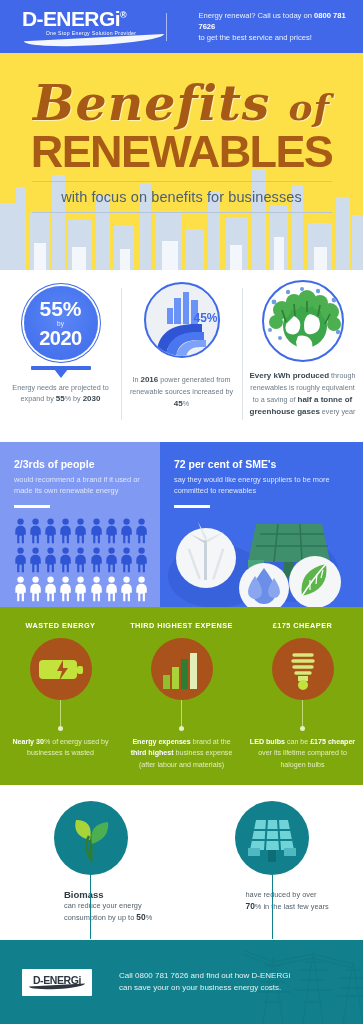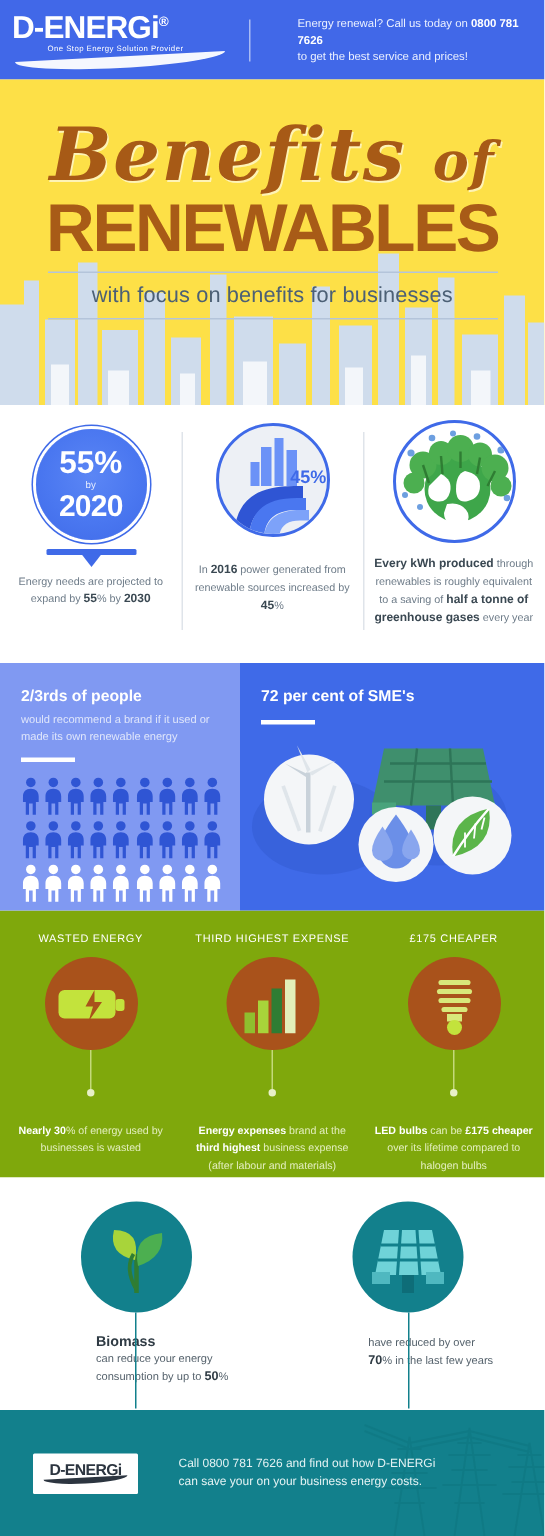--- a/index.html
+++ b/index.html
@@ -8,21 +8,21 @@
     width:363px; height:1024px; overflow:hidden;
     font-family:"Liberation Sans", sans-serif;
     position:relative;
   }
 
   
   .topbar {
     height:53px; background:#4168e8; width:100%;
     display:flex; align-items:center; position:relative;
   }
-  .logo-wrap { width:168px; padding-left:8px; color:#fff; }
+  .logo-wrap { width:168px; padding-left:22px; color:#fff; }
   .logo-word {
     font-size:21px; font-weight:bold; letter-spacing:-0.6px; line-height:1;
     font-family:"Liberation Sans", sans-serif;
   }
   .logo-word sup { font-size:9px; vertical-align:super; }
   .logo-sub {
     font-size:5.2px; letter-spacing:0.3px; text-align:center;
     margin-top:1px; width:126px; margin-left:6px;
   }
   .logo-swoosh {
@@ -113,29 +113,29 @@
   .band-r { flex:1; background:#3f6ae8; padding:16px 12px 0 14px; position:relative; overflow:hidden; }
   .band-h { font-size:10.5px; font-weight:bold; color:#fff; line-height:1.25; }
   .band-p { font-size:7.4px; color:#dfe6fb; line-height:1.5; margin-top:3px; }
   .band-rule { width:36px; height:2.5px; background:#fff; margin-top:9px; }
   .people-grid { margin-top:9px; display:flex; flex-direction:column; gap:2px; }
   .people-row { display:flex; gap:2px; }
 
   
   .green { background:#7fa80c; height:178px; display:flex; padding-top:14px; }
   .gcol { flex:1; text-align:center; position:relative; padding:0 5px; }
-  .gtitle { font-size:7.3px; font-weight:normal; color:#fff; letter-spacing:.45px; }
+  .gtitle { font-size:7.3px; font-weight:bold; color:#fff; letter-spacing:.45px; }
   .gcircle {
     width:62px; height:62px; border-radius:50%; background:#a9521b;
     margin:8px auto 0; position:relative; display:flex;
     align-items:center; justify-content:center;
   }
   .gline { width:1px; height:26px; background:#c4d97a; margin:0 auto; position:relative; }
   .gdot { width:5px; height:5px; border-radius:50%; background:#e8f0c8; margin:0 auto; }
-  .gcap { font-size:7.1px; color:#e3eebe; line-height:1.6; margin-top:18px; }
+  .gcap { font-size:7.1px; color:#e3eebe; line-height:1.6; margin-top:6px; }
   .gcap b { color:#fff; }
 
   
   .bottom { background:#fff; height:155px; display:flex; padding-top:16px; position:relative; }
   .bcol { flex:1; position:relative; display:flex; flex-direction:column; align-items:center; }
   .bcircle {
     width:74px; height:74px; border-radius:50%; background:#12808c;
     display:flex; align-items:center; justify-content:center; position:relative; overflow:hidden;
   }
   .bstem { width:1px; background:#12808c; height:64px; position:absolute; top:74px; }
@@ -414,20 +414,21 @@
           </svg>
           <svg width="14" height="27" viewBox="0 0 14 27">
             <circle cx="7" cy="4" r="3.4" fill="#ffffff"></circle>
             <path d="M7 8.5 C3.4 8.5 1.4 10.6 1.4 14 L1.4 18 L3.4 18 L3.4 27 L5.7 27 L5.7 19 L8.3 19 L8.3 27 L10.6 27 L10.6 18 L12.6 18 L12.6 14 C12.6 10.6 10.6 8.5 7 8.5 Z" fill="#ffffff"></path>
           </svg>
         </div>
       </div>
   </div>
   <div class="band-r">
     <div class="band-h">72 per cent of SME's</div>
+    <div class="band-p">say they would like energy suppliers to be more committed to renewables</div>
     <div class="band-rule"></div>
     <svg width="203" height="105" viewBox="0 0 203 105" style="margin-top:2px;margin-left:-14px">
       <ellipse cx="56" cy="66" rx="48" ry="32" fill="#3760d9" opacity=".85"></ellipse>
       <ellipse cx="132" cy="60" rx="46" ry="32" fill="#3760d9" opacity=".85"></ellipse>
       <g>
         <circle cx="46" cy="48" r="30" fill="#f4f6f8"></circle>
         <rect x="44" y="30" width="3" height="40" fill="#c9d2da"></rect>
         <rect x="33" y="38" width="2.5" height="32" fill="#dfe5ea" transform="rotate(-20 34 54)"></rect>
         <rect x="57" y="38" width="2.5" height="32" fill="#dfe5ea" transform="rotate(18 58 54)"></rect>
         <path d="M45 30 L38 12 L47 28 Z" fill="#dfe5ea"></path>

